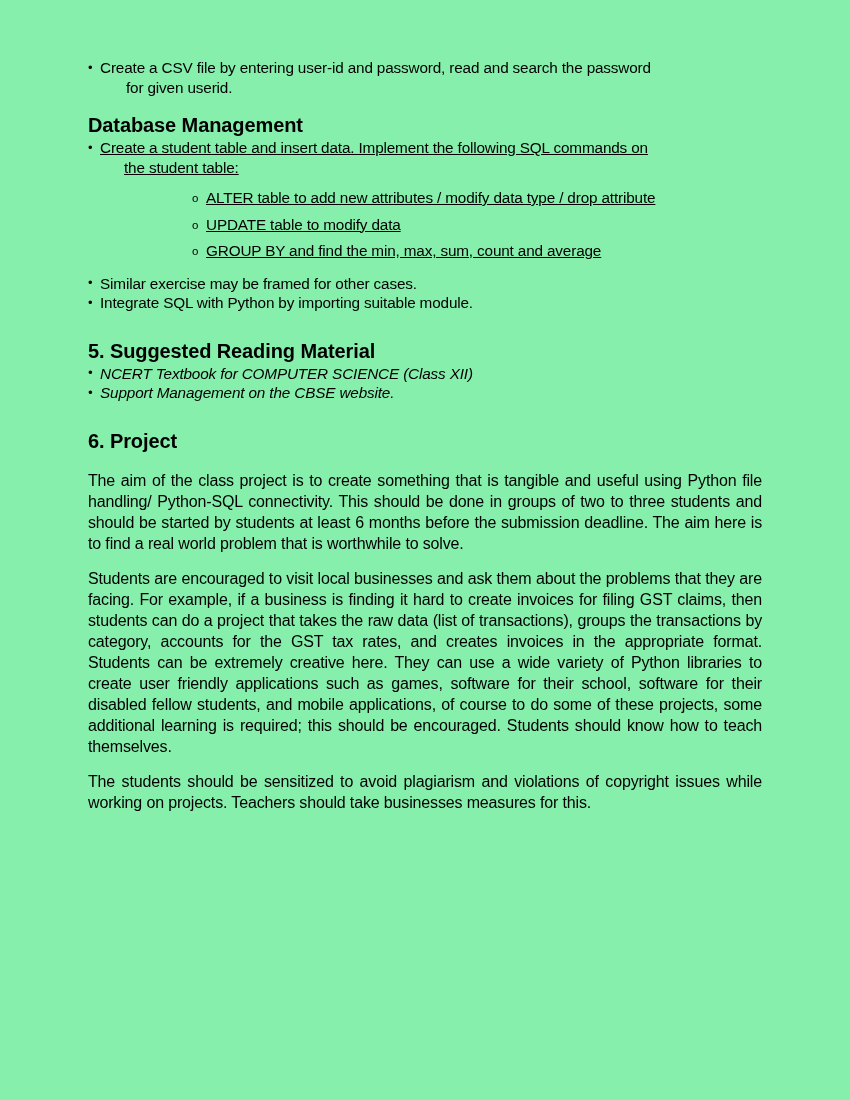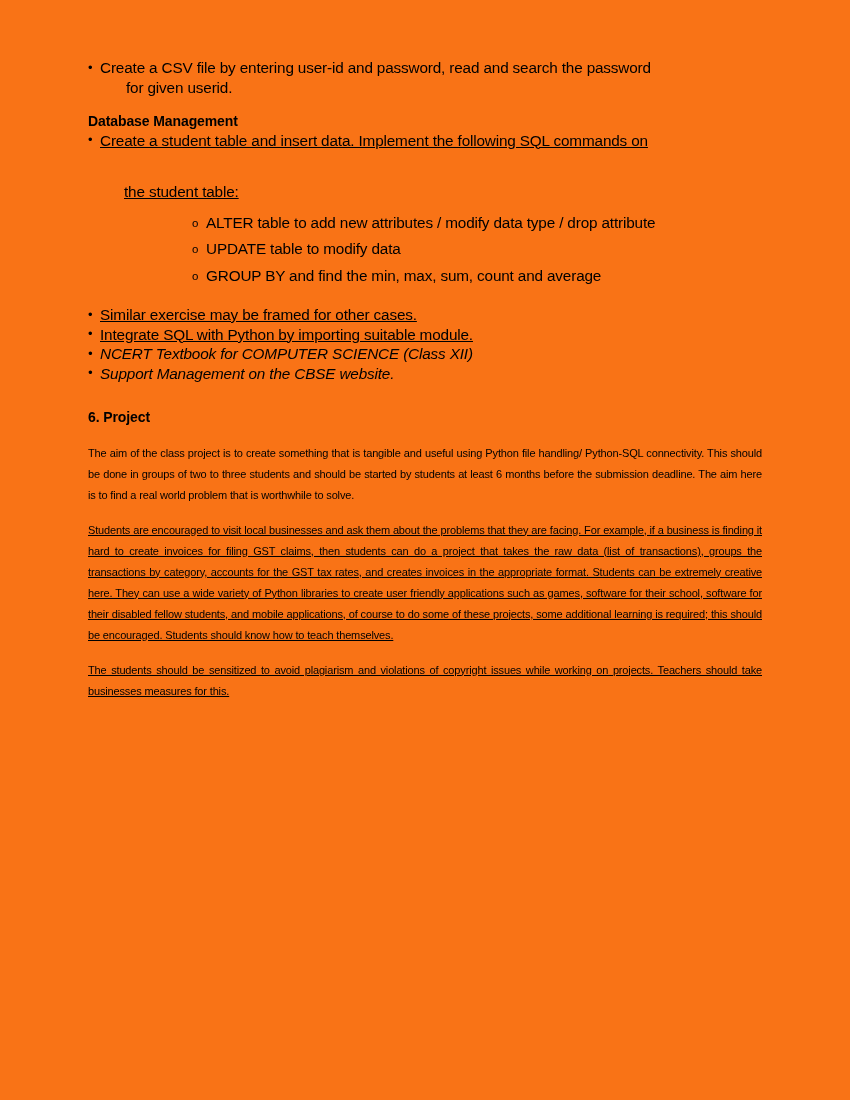--- a/index.html
+++ b/index.html
@@ -12,53 +12,53 @@
     width: 850px;
     height: 1100px;
     font-family: "Liberation Sans", sans-serif;
     color: #000000;
     -webkit-font-smoothing: none;
   }
   .page {
     position: relative;
     width: 850px;
     height: 1100px;
-    background: #f97316;
+    background: #86efac;
     box-sizing: border-box;
     padding: 16px;
     overflow: hidden;
   }
   .content {
     position: absolute;
     left: 88px;
     top: 58px;
     width: 674px;
   }
 
   
   .heading {
-    font-size: 14px;
+    font-size: 20px;
     font-weight: bold;
     line-height: 1.25;
     margin: 0;
     letter-spacing: -0.1px;
   }
   .heading-db { margin-top: 16px; }
   .heading-num { margin-top: 26px; }
 
   
   .para {
-    font-size: 11px;
+    font-size: 16px;
     line-height: 21px;
     text-align: justify;
     text-justify: inter-word;
     margin: 0;
     letter-spacing: -0.15px;
   }
-  .para + .para { margin-top: 14px; text-decoration: underline; }
+  .para + .para { margin-top: 14px; }
   .para-first { margin-top: 16px; }
 
   
   ul.l1 {
     list-style: none;
     margin: 0;
     padding: 0;
   }
   ul.l1 > li {
     position: relative;
@@ -100,44 +100,43 @@
     margin-top: 16px;
     text-decoration: underline;
   }
   .block-student > li {
     line-height: 21px;
     padding-left: 13px;
   }
   .block-student > li > .hang {
     display: block;
     padding-left: 24px;
-    margin-top: 32px;
   }
 
   
   .block-tight {
     margin-left: 30px;
     margin-top: 7px;
-    text-decoration: underline;
   }
   .block-tight > li { line-height: 19.5px; }
 
   .block-reading {
     margin-left: 30px;
     margin-top: 16px;
     font-style: italic;
   }
   .block-reading > li { line-height: 19.5px; }
 
   
   ul.l2 {
     list-style: none;
-    margin: 8px 0 16px 0;
+    margin: 8px 0 9px 0;
     padding: 0;
     margin-left: 104px;
+    text-decoration: underline;
   }
   ul.l2 > li {
     position: relative;
     font-size: 15.3px;
     line-height: 26.5px;
     letter-spacing: -0.15px;
     padding-left: 14px;
     margin: 0;
     white-space: nowrap;
   }
@@ -176,20 +175,21 @@
       <li>ALTER table to add new attributes / modify data type / drop attribute</li>
       <li>UPDATE table to modify data</li>
       <li>GROUP BY and find the min, max, sum, count and average</li>
     </ul>
 
     <ul class="l1 block-tight">
       <li>Similar exercise may be framed for other cases.</li>
       <li>Integrate SQL with Python by importing suitable module.</li>
     </ul>
 
+    <div class="heading heading-num">5. Suggested Reading Material</div>
     <ul class="l1 block-reading">
       <li>NCERT Textbook for COMPUTER SCIENCE (Class XII)</li>
       <li>Support Management on the CBSE website.</li>
     </ul>
 
     <div class="heading heading-num">6. Project</div>
     <p class="para para-first">The aim of the class project is to create something that is tangible and useful using Python file handling/ Python-SQL connectivity. This should be done in groups of two to three students and should be started by students at least 6 months before the submission deadline. The aim here is to find a real world problem that is worthwhile to solve.</p>
     <p class="para">Students are encouraged to visit local businesses and ask them about the problems that they are facing. For example, if a business is finding it hard to create invoices for filing GST claims, then students can do a project that takes the raw data (list of transactions), groups the transactions by category, accounts for the GST tax rates, and creates invoices in the appropriate format. Students can be extremely creative here. They can use a wide variety of Python libraries to create user friendly applications such as games, software for their school, software for their disabled fellow students, and mobile applications, of course to do some of these projects, some additional learning is required; this should be encouraged. Students should know how to teach themselves.</p>
     <p class="para">The students should be sensitized to avoid plagiarism and violations of copyright issues while working on projects. Teachers should take businesses measures for this.</p>
 

